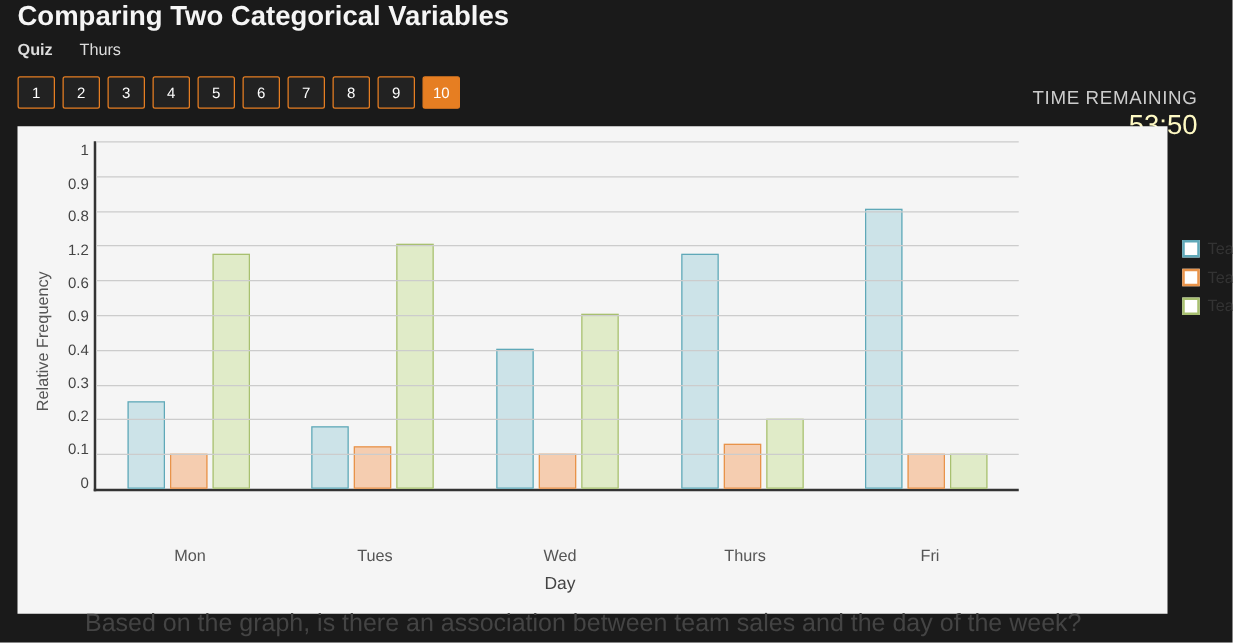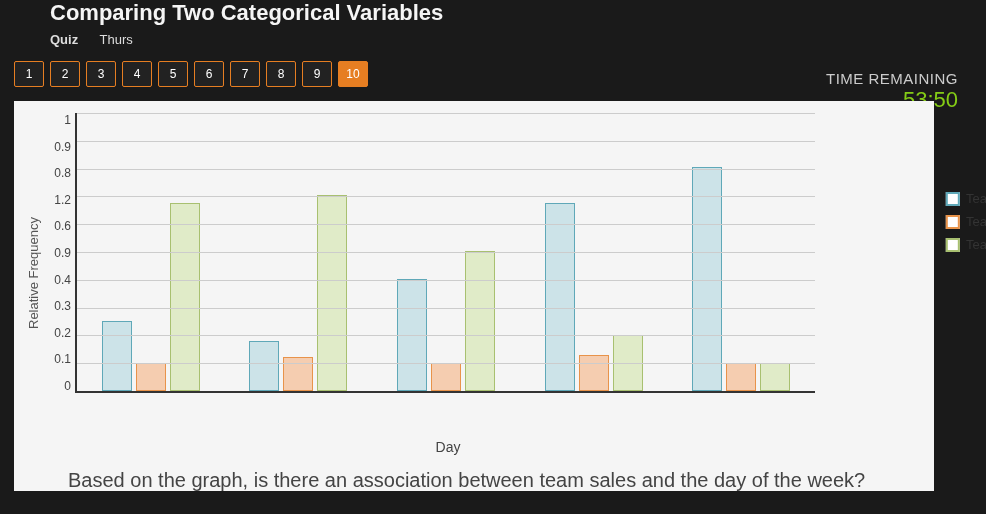--- a/index.html
+++ b/index.html
@@ -5,39 +5,39 @@
 * { margin: 0; padding: 0; box-sizing: border-box; }
 body {
   width: 986px;
   height: 514px;
   background: #1a1a1a;
   font-family: Arial, sans-serif;
   color: #fff;
   overflow: hidden;
   position: relative;
 }
-.header { padding: 0 14px 8px 14px; margin-left: 36px; }
+.header { padding: 0 14px 8px 14px; }
 .title { font-size: 22px; font-weight: bold; color: #f5f5f5; }
 .tabs { margin-top: 6px; font-size: 13px; }
 .tabs span { margin-right: 18px; color: #ddd; }
 .qnav { display: flex; gap: 6px; padding: 6px 14px 10px 14px; align-items: center;}
 .qbtn {
   width: 30px; height: 26px;
   border: 1px solid #e67e22;
   background: #222;
   color: #fff;
   font-size: 12px;
   display: flex; align-items: center; justify-content: center;
   cursor: pointer;
   border-radius: 2px;
 }
 .qbtn.active { background: #e67e22; border-color: #e67e22; }
 .timer { position: absolute; right: 28px; top: 70px; text-align: right; }
 .timer-label { font-size: 15px; color: #ccc; letter-spacing: 0.5px;}
-.timer-value { font-size: 22px; color: #84cc16; }
+.timer-value { font-size: 22px; color: #fef9c3; }
 .chart-panel {
   margin: 4px 0 0 14px;
   width: 920px;
   height: 390px;
   background: #f5f5f5;
   color: #333;
   padding: 12px 10px 8px 10px;
   position: relative;
 }
 .plot-wrap { display: flex; height: 320px; }
@@ -166,15 +166,22 @@
       <div class="legend-row">
           <span class="swatch s1"></span>
           <span>Team</span>
         </div>
       <div class="legend-row">
           <span class="swatch s2"></span>
           <span>Team</span>
         </div>
     </div>
   </div>
+  <div class="xticks" id="xticks">
+      <div style="width: 120px; text-align: center;">Mon</div>
+      <div style="width: 120px; text-align: center;">Tues</div>
+      <div style="width: 120px; text-align: center;">Wed</div>
+      <div style="width: 120px; text-align: center;">Thurs</div>
+      <div style="width: 120px; text-align: center;">Fri</div>
+    </div>
   <div class="xlabel">Day</div>
   <div class="question">Based on the graph, is there an association between team sales and the day of the week?</div>
 </div>
 
 </body></html>

